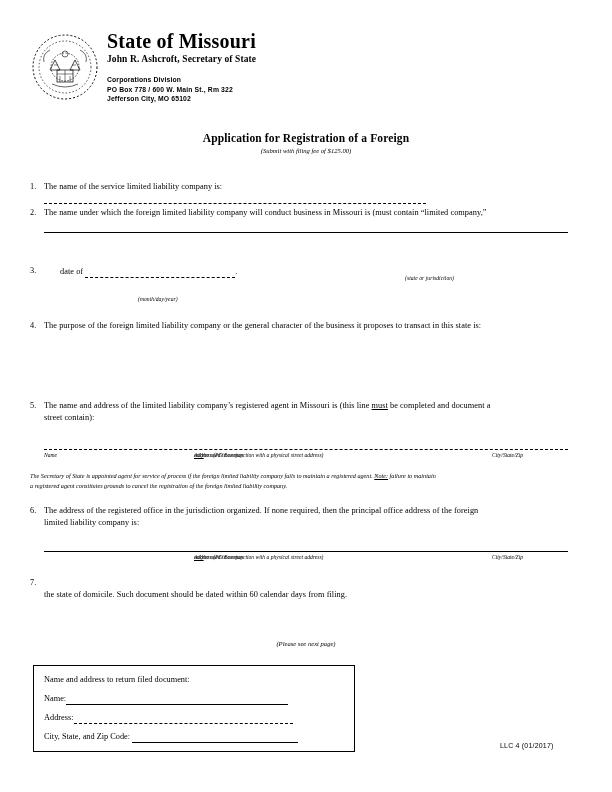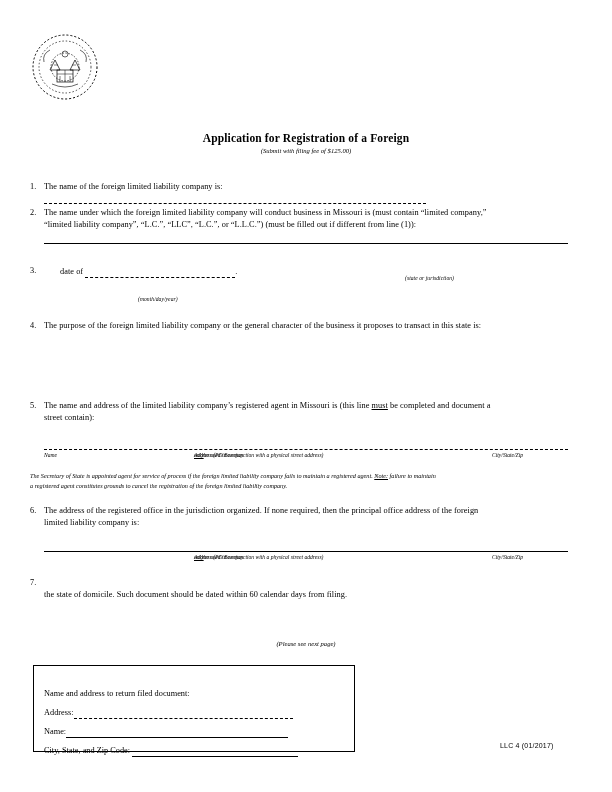--- a/index.html
+++ b/index.html
@@ -224,21 +224,21 @@
 
   
   .return-box {
     position: absolute;
     left: 33px;
     top: 665px;
     width: 322px;
     height: 87px;
     border: 1.5px solid #000;
     box-sizing: border-box;
-    padding: 22px 10px 0 10px;
+    padding: 8px 10px 0 10px;
   }
   .return-box .rb-title {
     font-size: 8.3px;
     line-height: 12px;
   }
   .rb-line {
     font-size: 8.3px;
     line-height: 12px;
     margin-top: 7px;
     white-space: nowrap;
@@ -279,37 +279,45 @@
         <circle cx="35" cy="22" r="3" fill="none" stroke="#000" stroke-width="0.6"></circle>
         <path d="M22 52 Q35 58 48 52" fill="none" stroke="#000" stroke-width="0.6"></path>
         <g stroke="#000" stroke-width="0.5" fill="none">
           <line x1="30" y1="44" x2="30" y2="50"></line>
           <line x1="40" y1="44" x2="40" y2="50"></line>
           <line x1="24" y1="33" x2="28" y2="33"></line>
           <line x1="42" y1="33" x2="46" y2="33"></line>
         </g>
       </svg>
     </div>
+    <div class="header-text">
+      <div class="state-title">State of Missouri</div>
+      <div class="sos-name">John R. Ashcroft, Secretary of State</div>
+      <div class="addr-block">
+        <div>Corporations Division</div>
+        <div>PO Box 778 / 600 W. Main St., Rm 322</div>
+        <div>Jefferson City, MO 65102</div>
+      </div>
+    </div>
   </div>
 
   <div class="form-title">
     <div class="l1">Application for Registration of a Foreign</div>
     <div class="fee">(Submit with filing fee of $125.00)</div>
   </div>
 
   <div class="item" id="item1">
     <span class="num">1.</span>
-    <span class="body"><span>The name of the foreign limited liability company is:</span><span class="dots"></span></span>
+    <span class="body"><span>The name of the service limited liability company is:</span><span class="dots"></span></span>
   </div>
 
   <div class="item" id="item2">
     <span class="num">2.</span>
     <span class="body">
       <span>The name under which the foreign limited liability company will conduct business in Missouri is (must contain “limited company,”</span><br>
-      <span>“limited liability company”, “L.C.”, “LLC”, “L.C.”, or “L.L.C.”) (must be filled out if different from line (1)):</span>
     </span>
     <div class="rule"></div>
   </div>
 
   <div class="item" id="item3">
     <span class="num">3.</span>
     <div class="line2"><span>date of</span> <span class="dots dots-date"></span>.</div>
     <span class="cap cap-state">(state or jurisdiction)</span>
     <span class="cap cap-date">(month/day/year)</span>
   </div>
@@ -356,20 +364,20 @@
     <span class="body">
       <br>
       <span>the state of domicile. Such document should be dated within 60 calendar days from filing.</span>
     </span>
   </div>
 
   <div class="nextpage">(Please see next page)</div>
 
   <div class="return-box">
     <div class="rb-title">Name and address to return filed document:</div>
+    <div class="rb-line" id="rb-name"><span>Name:</span><span class="solid"></span></div>
     <div class="rb-line" id="rb-addr"><span>Address:</span><span class="dots"></span></div>
-    <div class="rb-line" id="rb-name"><span>Name:</span><span class="solid"></span></div>
     <div class="rb-line" id="rb-city"><span>City, State, and Zip Code:</span> <span class="solid"></span></div>
   </div>
 
   <div class="formnum">LLC 4 (01/2017)</div>
 
 </div>
 
 </body></html>

